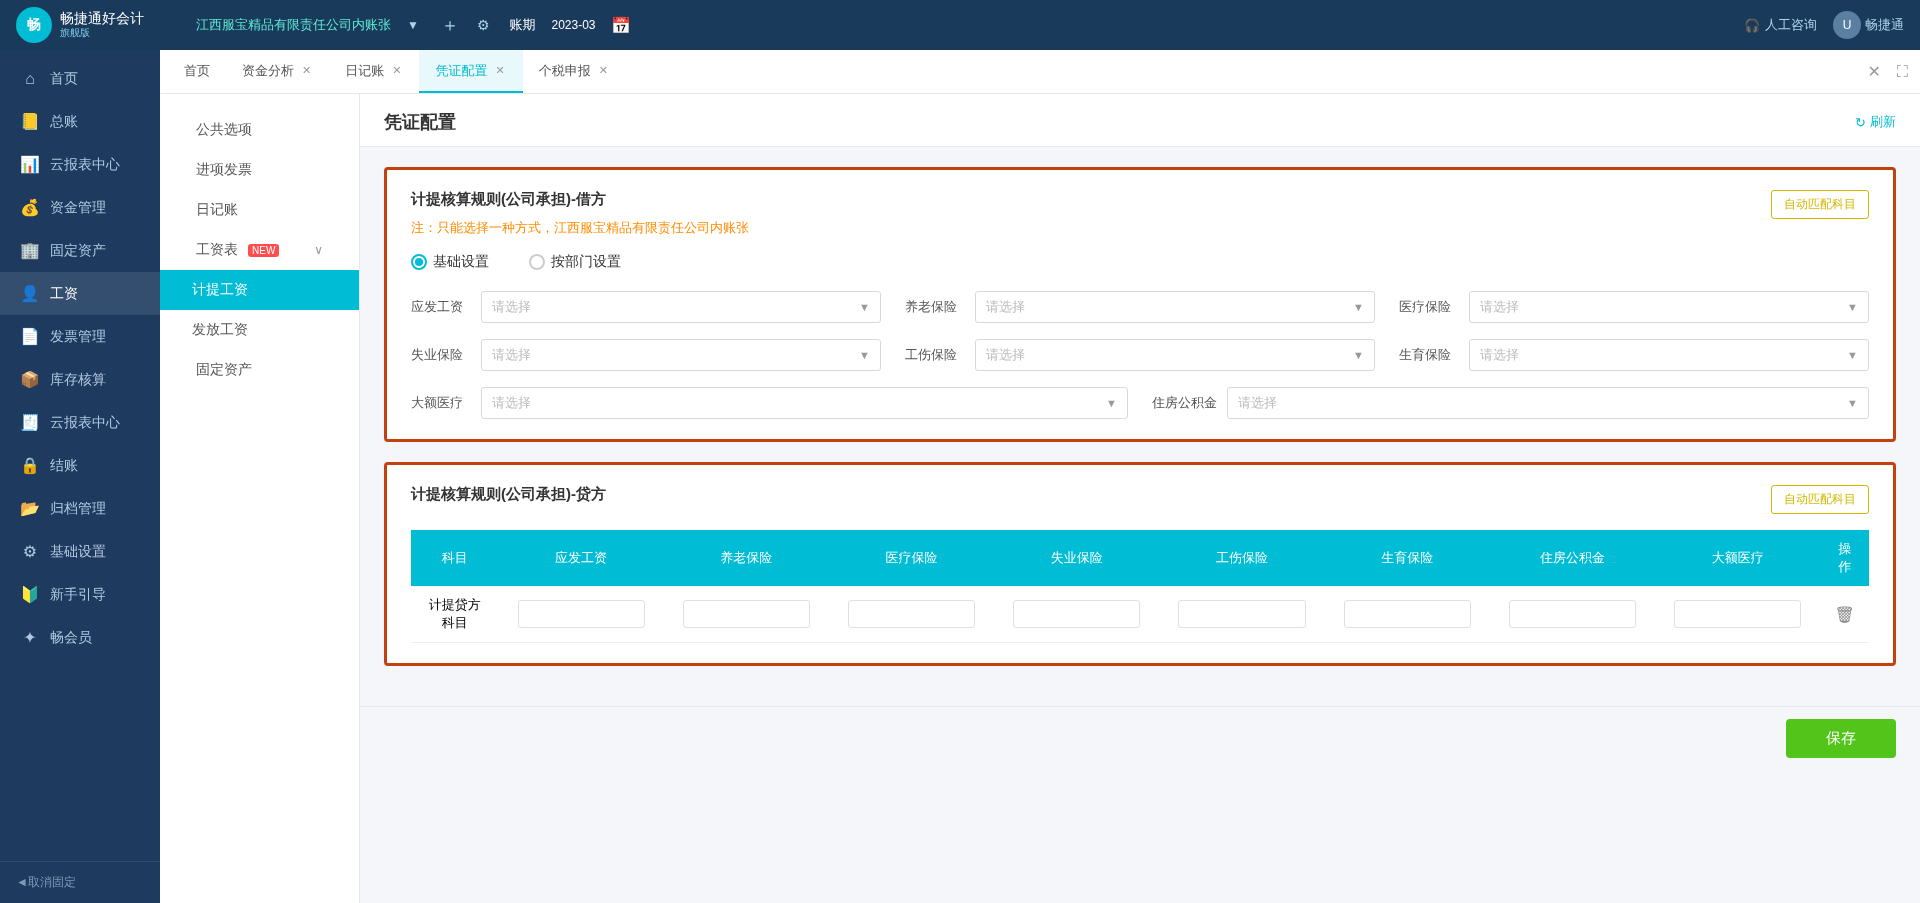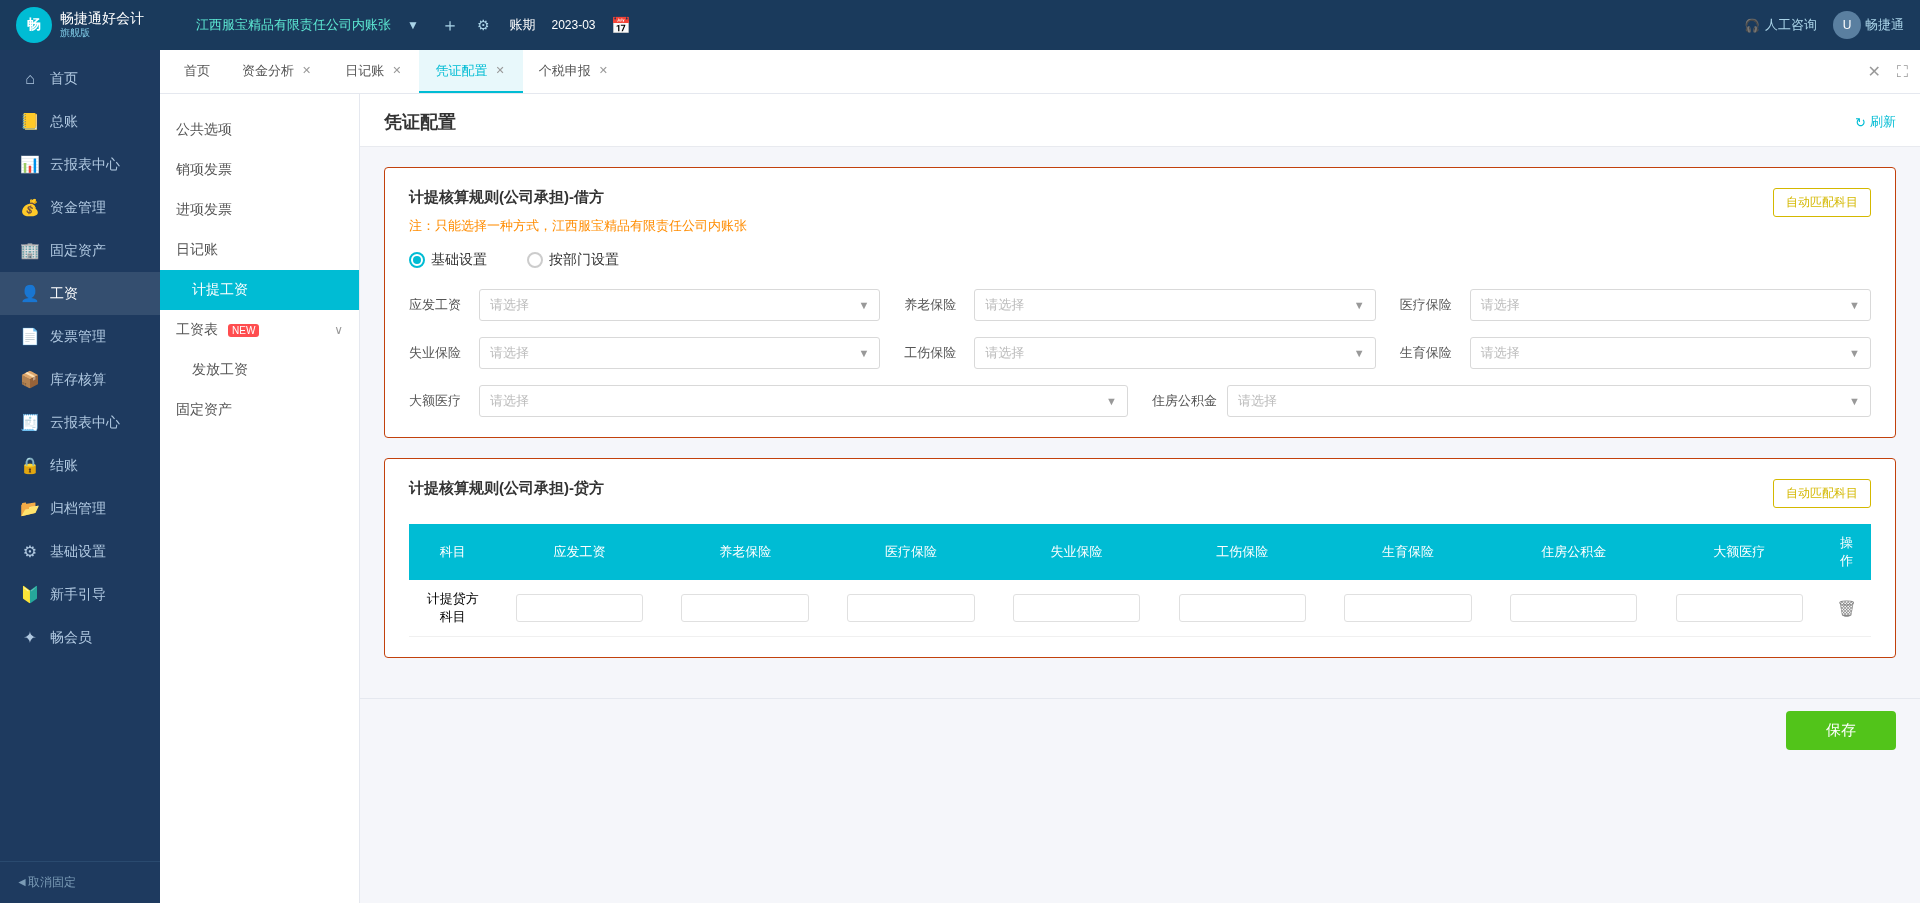--- a/index.html
+++ b/index.html
@@ -148,21 +148,21 @@
 
     
     .left-nav {
       width: 200px;
       background: white;
       border-right: 1px solid #e5e8ef;
       padding: 16px 0;
       flex-shrink: 0;
     }
     .left-nav-item {
-      padding: 11px 16px;
+      padding: 11px 36px;
       font-size: 14px;
       color: #555;
       cursor: pointer;
       display: flex;
       align-items: center;
       justify-content: space-between;
     }
     .left-nav-item.active {
       background: #00bcd4;
       color: white;
@@ -205,21 +205,21 @@
     .panel-body {
       padding: 20px 24px;
     }
 
     
     .section {
       background: white;
       border-radius: 4px;
       margin-bottom: 20px;
       padding: 20px 24px;
-      border: 1px solid #c2410c;
+      border: 3px solid #c2410c;
     }
     .section-title {
       font-size: 15px;
       font-weight: bold;
       color: #333;
       margin-bottom: 10px;
     }
     .section-note {
       font-size: 13px;
       color: #ff8c00;
@@ -485,35 +485,32 @@
       </div>
     </div>
 
     <div class="page-content">
 
       <div class="left-nav">
         <div class="left-nav-item">
           <span>公共选项</span>
         </div>
         <div class="left-nav-item">
-          <span>销项发票</span>
-        </div>
-        <div class="left-nav-item">
           <span>进项发票</span>
         </div>
         <div class="left-nav-item">
           <span>日记账</span>
-        </div>
-        <div class="left-nav-item active" style="padding-left: 32px;">
-          <span>计提工资</span>
         </div>
         <div class="left-nav-item" style="justify-content: flex-start; gap: 6px;">
           <span>工资表</span>
           <span class="new-badge">NEW</span>
           <span style="margin-left: auto;" class="nav-expand">∨</span>
+        </div>
+        <div class="left-nav-item active" style="padding-left: 32px;">
+          <span>计提工资</span>
         </div>
         <div class="left-nav-item" style="padding-left: 32px;">
           <span>发放工资</span>
         </div>
         <div class="left-nav-item">
           <span>固定资产</span>
         </div>
       </div>
 
       <div class="main-panel">

